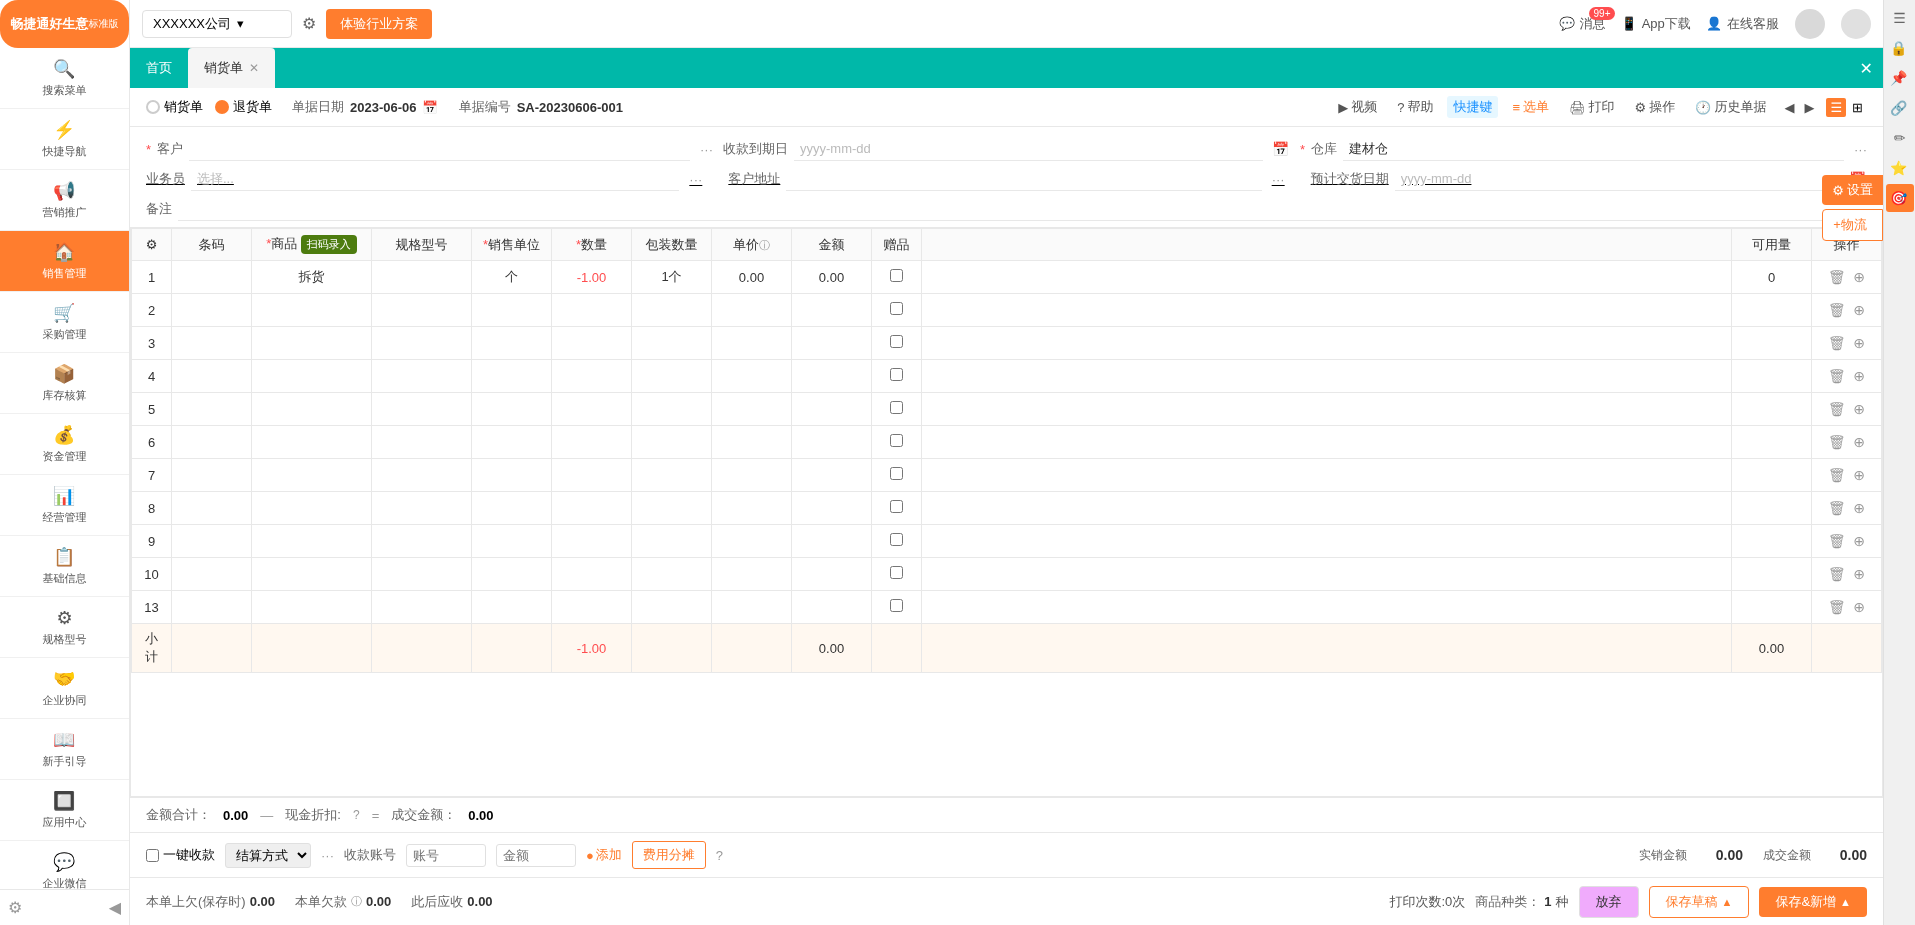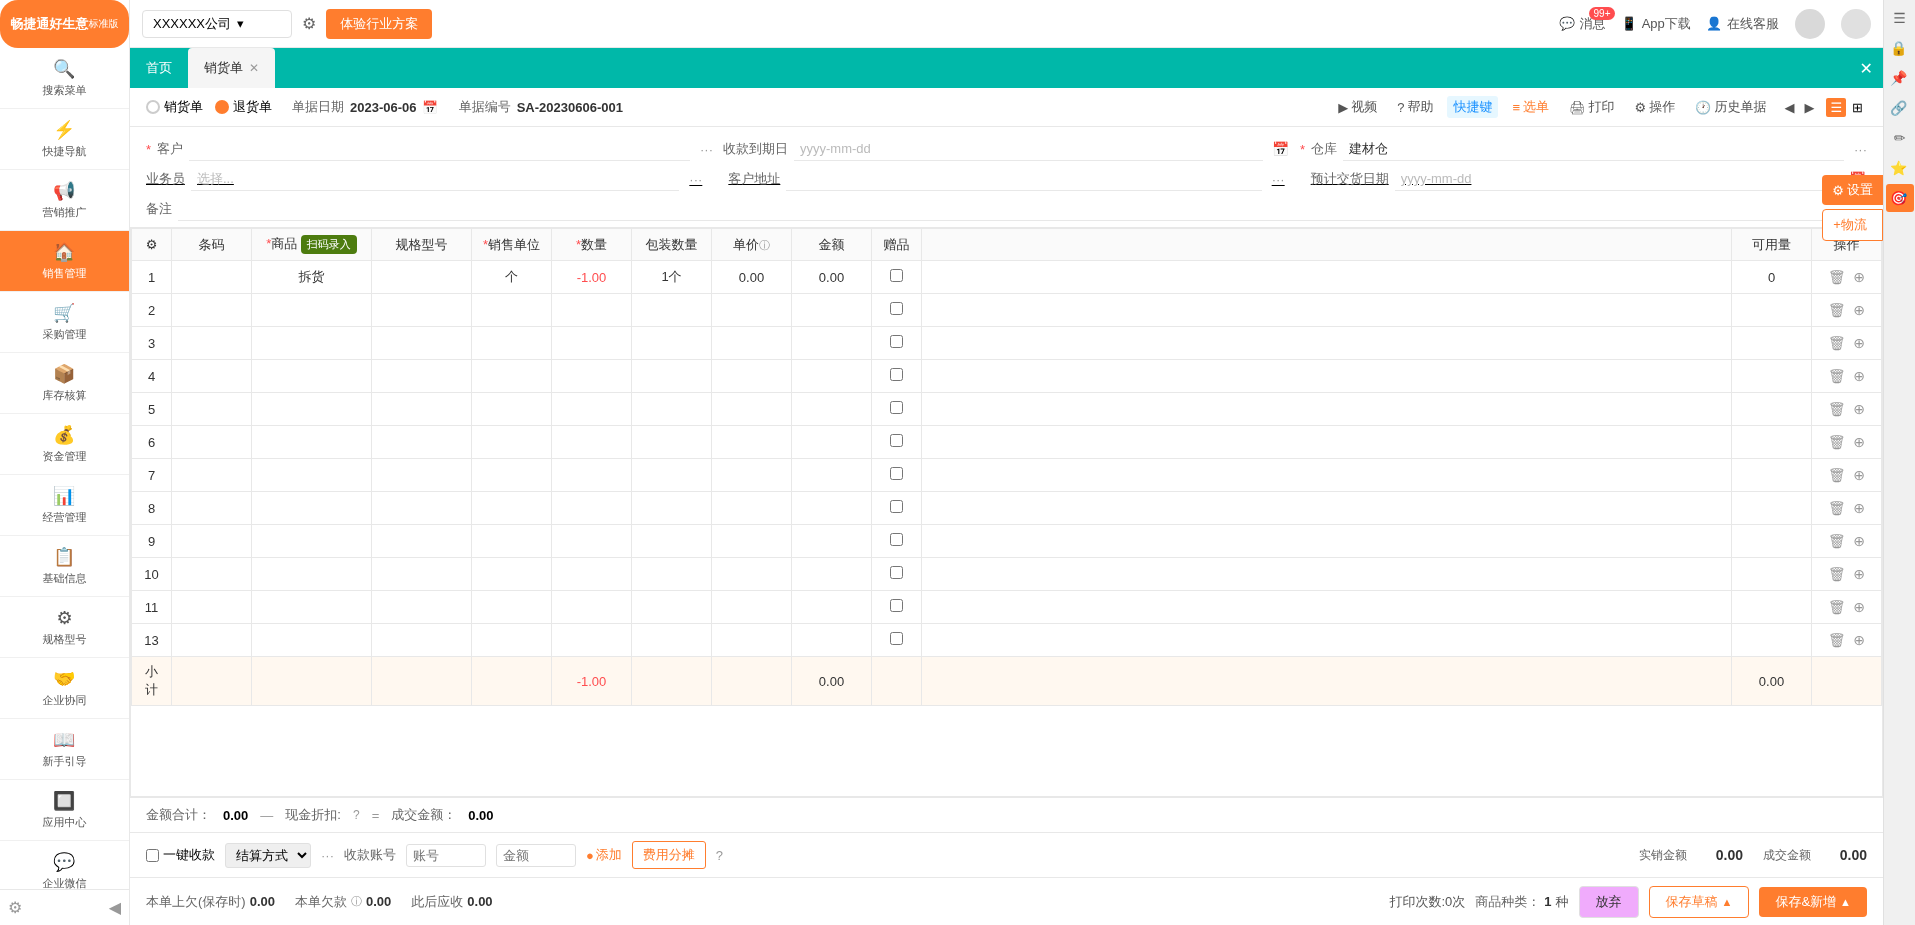--- a/index.html
+++ b/index.html
@@ -544,38 +544,20 @@
     <td class="col-amount"></td>
     <td class="col-gift"><input type="checkbox" style=""></td>
     <td style="min-width:400px;"></td>
     <td class="col-available"></td>
     <td class="col-action">
       <button class="action-btn">🗑</button>
       <button class="action-btn">⊕</button>
     </td>
   </tr>
             <tr>
-    <td class="col-num">11</td>
-    <td class="col-barcode"><input style="border: none; outline: none; width: 100%; background: transparent;"></td>
-    <td class="col-product"></td>
-    <td class="col-spec"></td>
-    <td class="col-unit"></td>
-    <td class="col-qty"></td>
-    <td class="col-pack"></td>
-    <td class="col-price"></td>
-    <td class="col-amount"></td>
-    <td class="col-gift"><input type="checkbox" style=""></td>
-    <td style="min-width:400px;"></td>
-    <td class="col-available"></td>
-    <td class="col-action">
-      <button class="action-btn">🗑</button>
-      <button class="action-btn">⊕</button>
-    </td>
-  </tr>
-            <tr>
     <td class="col-num">13</td>
     <td class="col-barcode"><input style="border: none; outline: none; width: 100%; background: transparent;"></td>
     <td class="col-product"></td>
     <td class="col-spec"></td>
     <td class="col-unit"></td>
     <td class="col-qty"></td>
     <td class="col-pack"></td>
     <td class="col-price"></td>
     <td class="col-amount"></td>
     <td class="col-gift"><input type="checkbox" style=""></td>

